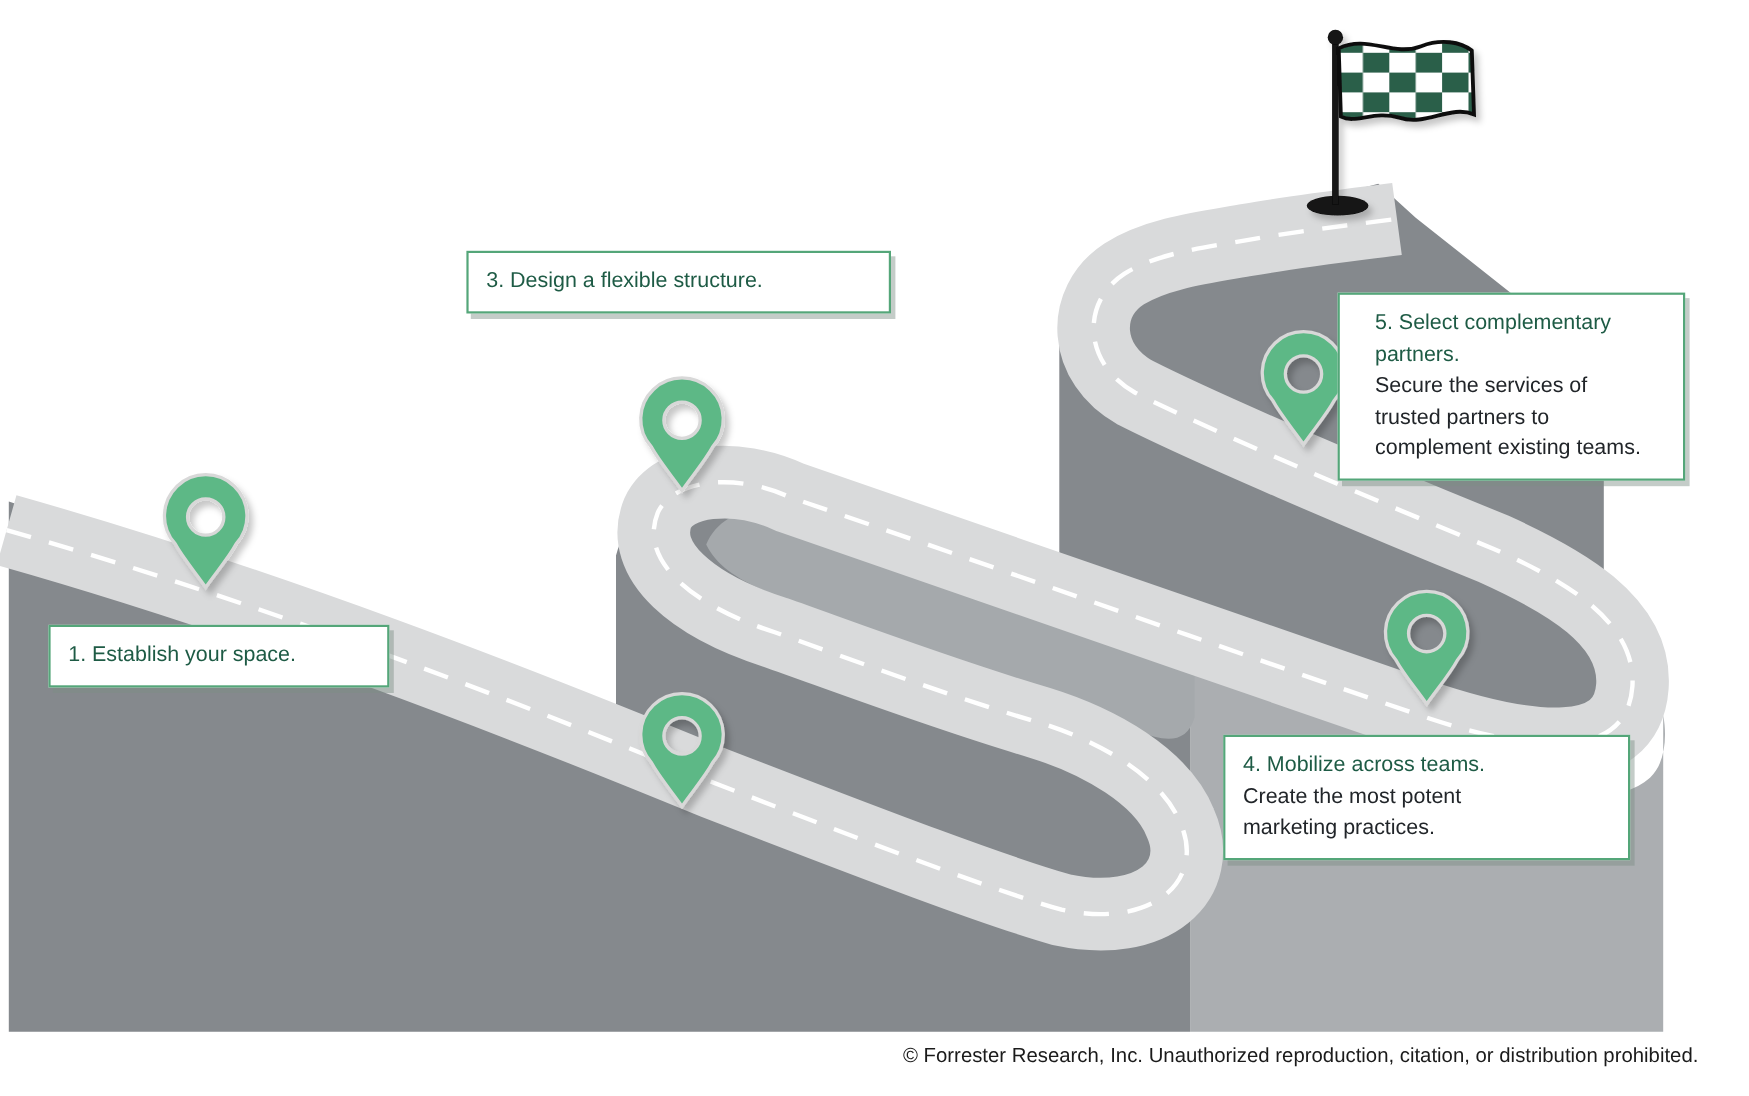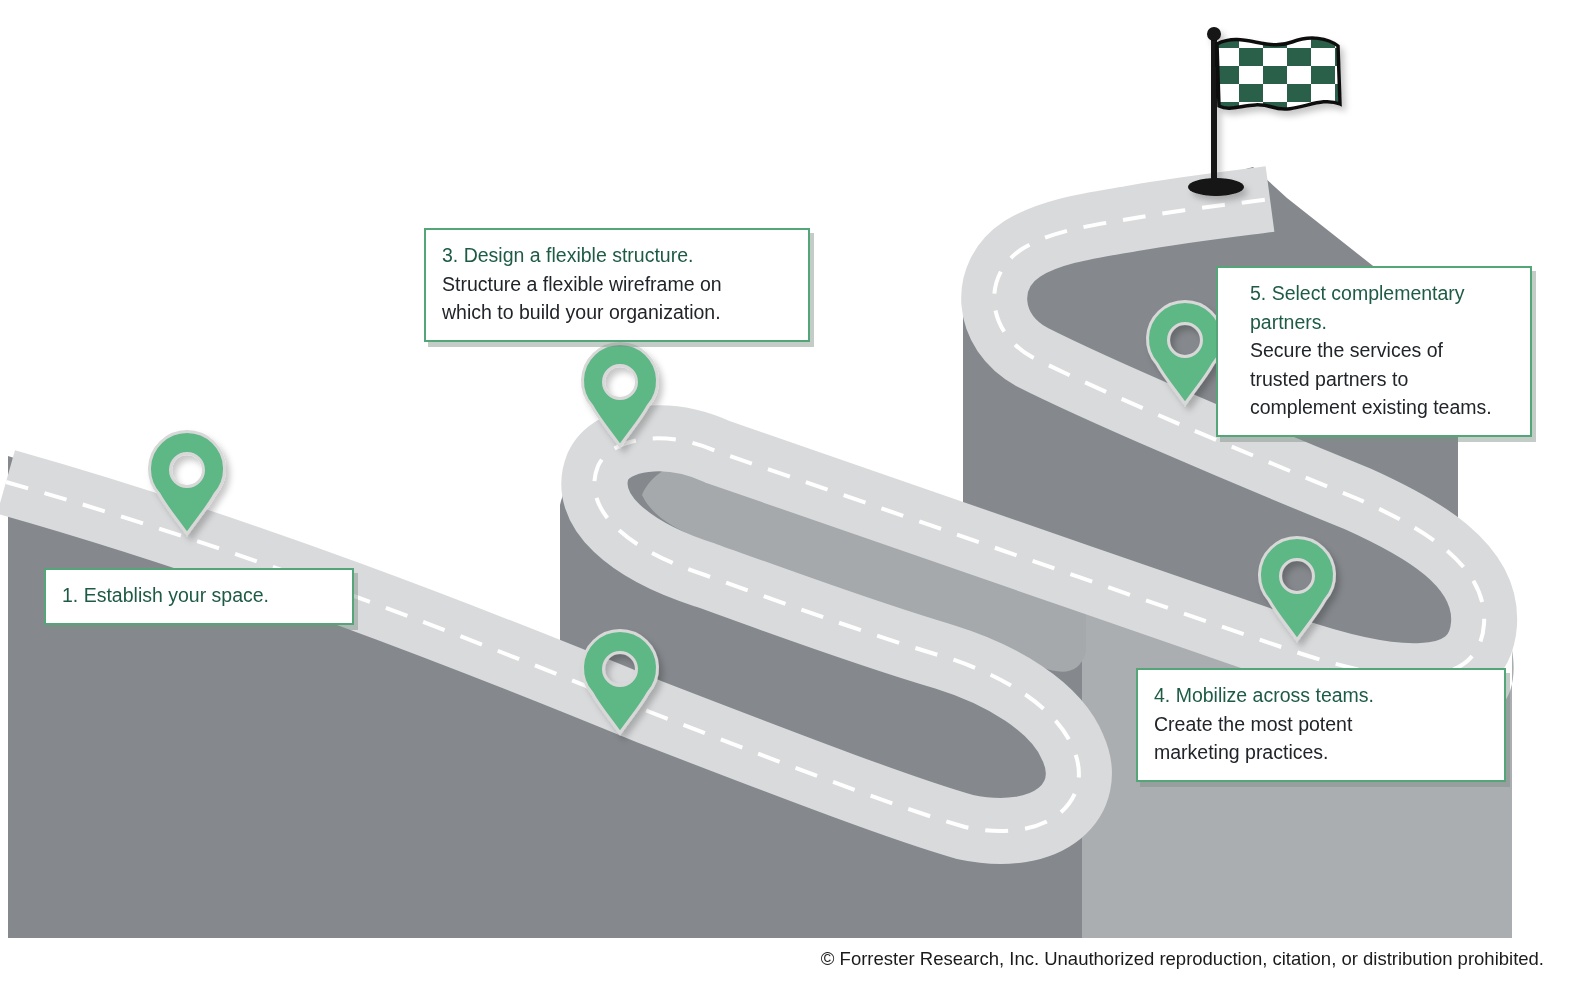--- a/index.html
+++ b/index.html
@@ -110,25 +110,23 @@
     </g>
   </svg>
 
   <div class="card" style="left:44px;top:568px;width:274px;">
     <span class="title">1. Establish your space.</span>
   </div>
 
 
   <div class="card" style="left:424px;top:228px;width:350px;">
     <span class="title">3. Design a flexible structure.</span>
-    <span class="desc">Structure a flexible wireframe on
-which to build your organization.</span>
   </div>
 
-  <div class="card" style="left:1112px;top:668px;width:334px;margin-left:24px;">
+  <div class="card" style="left:1112px;top:668px;width:334px;">
     <span class="title">4. Mobilize across teams.</span>
     <span class="desc">Create the most potent
 marketing practices.</span>
   </div>
 
   <div class="card" style="left:1216px;top:266px;width:264px;padding-left:32px;">
     <span class="title">5. Select complementary
 partners.</span>
     <span class="desc">Secure the services of
 trusted partners to

